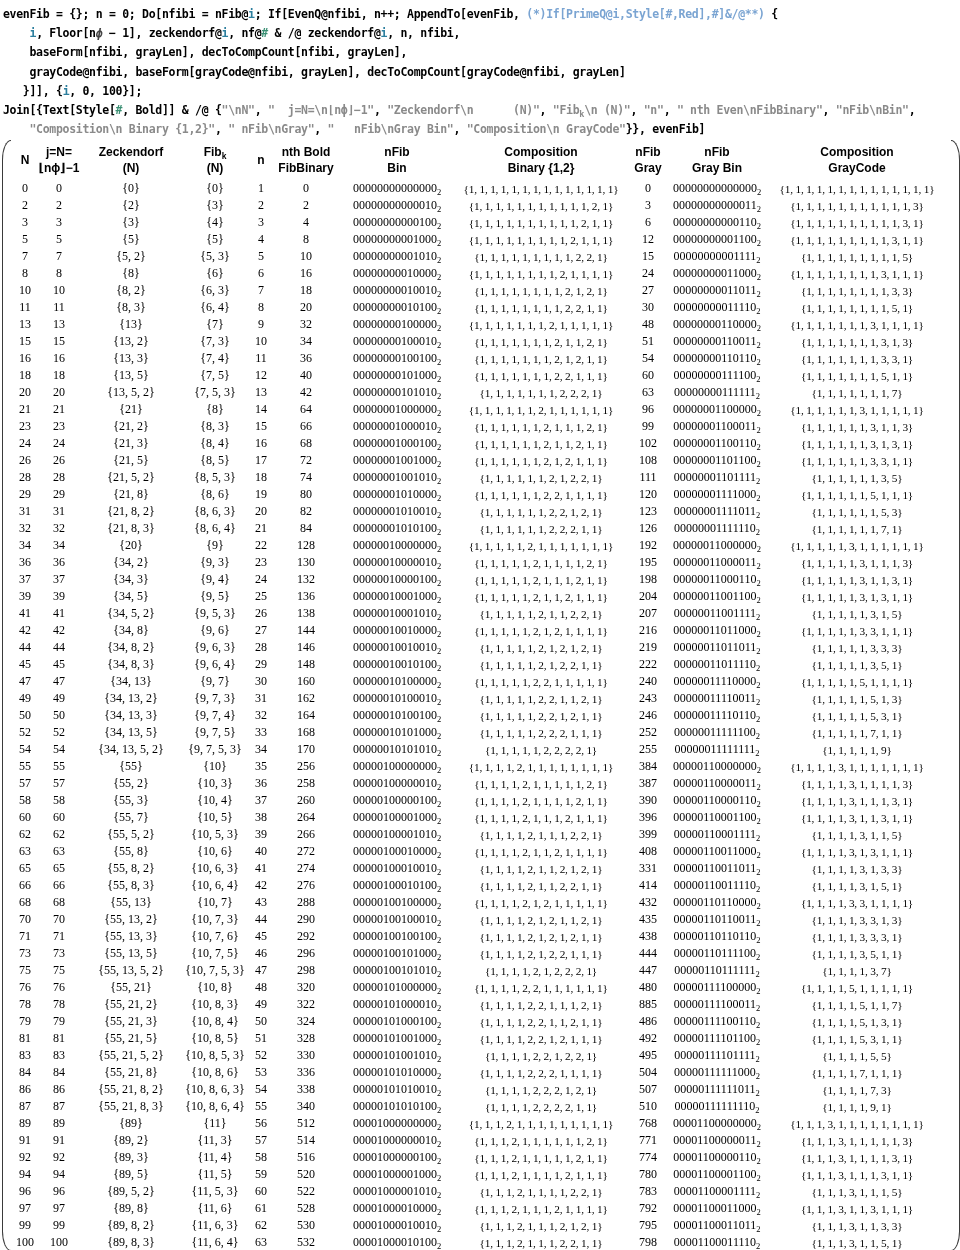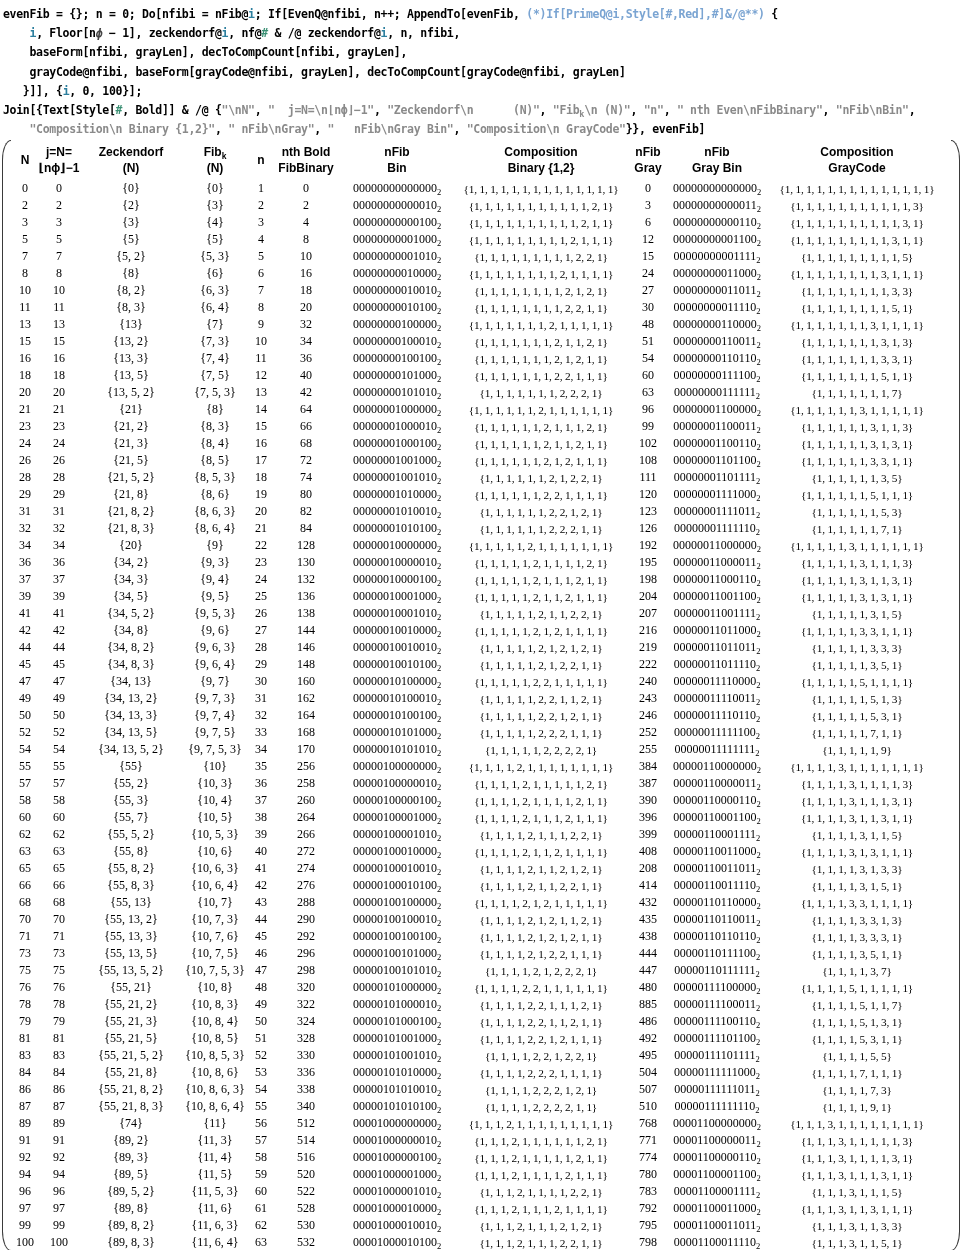--- a/index.html
+++ b/index.html
@@ -613,21 +613,21 @@
         </div>
         <div class="row">
           <div class="cell c0">65</div>
           <div class="cell c1">65</div>
           <div class="cell c2">{55, 8, 2}</div>
           <div class="cell c3">{10, 6, 3}</div>
           <div class="cell c4">41</div>
           <div class="cell c5">274</div>
           <div class="cell c6">00000100010010<sub>2</sub></div>
           <div class="cell c7">{1, 1, 1, 1, 2, 1, 1, 2, 1, 2, 1}</div>
-          <div class="cell c8">208</div>
+          <div class="cell c8">331</div>
           <div class="cell c9">00000110011011<sub>2</sub></div>
           <div class="cell c10">{1, 1, 1, 1, 3, 1, 3, 3}</div>
         </div>
         <div class="row">
           <div class="cell c0">66</div>
           <div class="cell c1">66</div>
           <div class="cell c2">{55, 8, 3}</div>
           <div class="cell c3">{10, 6, 4}</div>
           <div class="cell c4">42</div>
           <div class="cell c5">276</div>
@@ -802,21 +802,21 @@
           <div class="cell c5">340</div>
           <div class="cell c6">00000101010100<sub>2</sub></div>
           <div class="cell c7">{1, 1, 1, 1, 2, 2, 2, 2, 1, 1}</div>
           <div class="cell c8">510</div>
           <div class="cell c9">00000111111110<sub>2</sub></div>
           <div class="cell c10">{1, 1, 1, 1, 9, 1}</div>
         </div>
         <div class="row">
           <div class="cell c0">89</div>
           <div class="cell c1">89</div>
-          <div class="cell c2">{74}</div>
+          <div class="cell c2">{89}</div>
           <div class="cell c3">{11}</div>
           <div class="cell c4">56</div>
           <div class="cell c5">512</div>
           <div class="cell c6">00001000000000<sub>2</sub></div>
           <div class="cell c7">{1, 1, 1, 2, 1, 1, 1, 1, 1, 1, 1, 1, 1}</div>
           <div class="cell c8">768</div>
           <div class="cell c9">00001100000000<sub>2</sub></div>
           <div class="cell c10">{1, 1, 1, 3, 1, 1, 1, 1, 1, 1, 1, 1}</div>
         </div>
         <div class="row">

